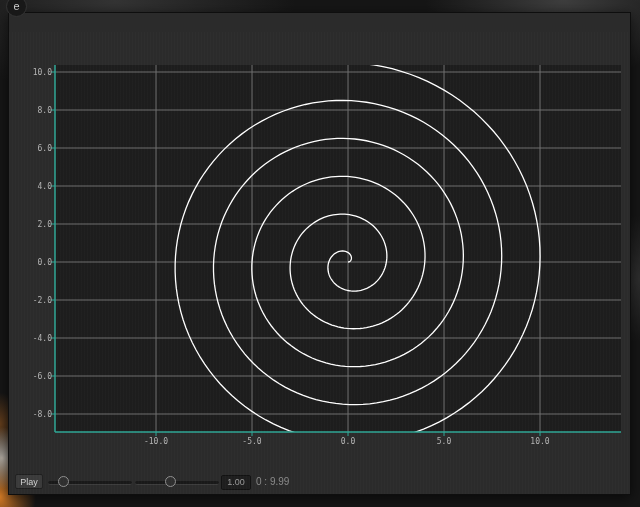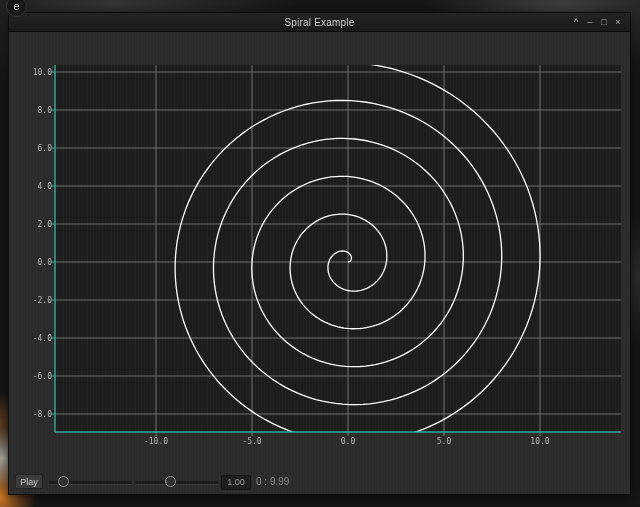--- a/index.html
+++ b/index.html
@@ -62,29 +62,20 @@
     font-size:9px;text-align:center;line-height:13px;border-radius:2px;
   }
   .range-label{position:absolute;left:241px;top:4px;color:#8a8a8a;font-size:10px;}
 </style>
 </head>
 <body>
 
 <div class="app-badge">e</div>
 
 <div class="window">
-  <div class="titlebar">
-    <span class="title">Spiral Example</span>
-    <div class="controls">
-      <span class="ctrl">^</span>
-      <span class="ctrl">–</span>
-      <span class="ctrl">□</span>
-      <span class="ctrl">×</span>
-    </div>
-  </div>
   <div class="content">
     <svg id="plot-svg" width="621" height="462" viewBox="0 0 621 462">
         <rect x="46" y="33" width="566" height="367" fill="#1d1d1d"></rect>
         <line x1="147" y1="33" x2="147" y2="400" stroke="#6e6e6e" stroke-width="1"></line>
         <line x1="243" y1="33" x2="243" y2="400" stroke="#6e6e6e" stroke-width="1"></line>
         <line x1="339" y1="33" x2="339" y2="400" stroke="#6e6e6e" stroke-width="1"></line>
         <line x1="435" y1="33" x2="435" y2="400" stroke="#6e6e6e" stroke-width="1"></line>
         <line x1="531" y1="33" x2="531" y2="400" stroke="#6e6e6e" stroke-width="1"></line>
         <line x1="46" y1="40" x2="612" y2="40" stroke="#6e6e6e" stroke-width="1"></line>
         <line x1="46" y1="78" x2="612" y2="78" stroke="#6e6e6e" stroke-width="1"></line>

